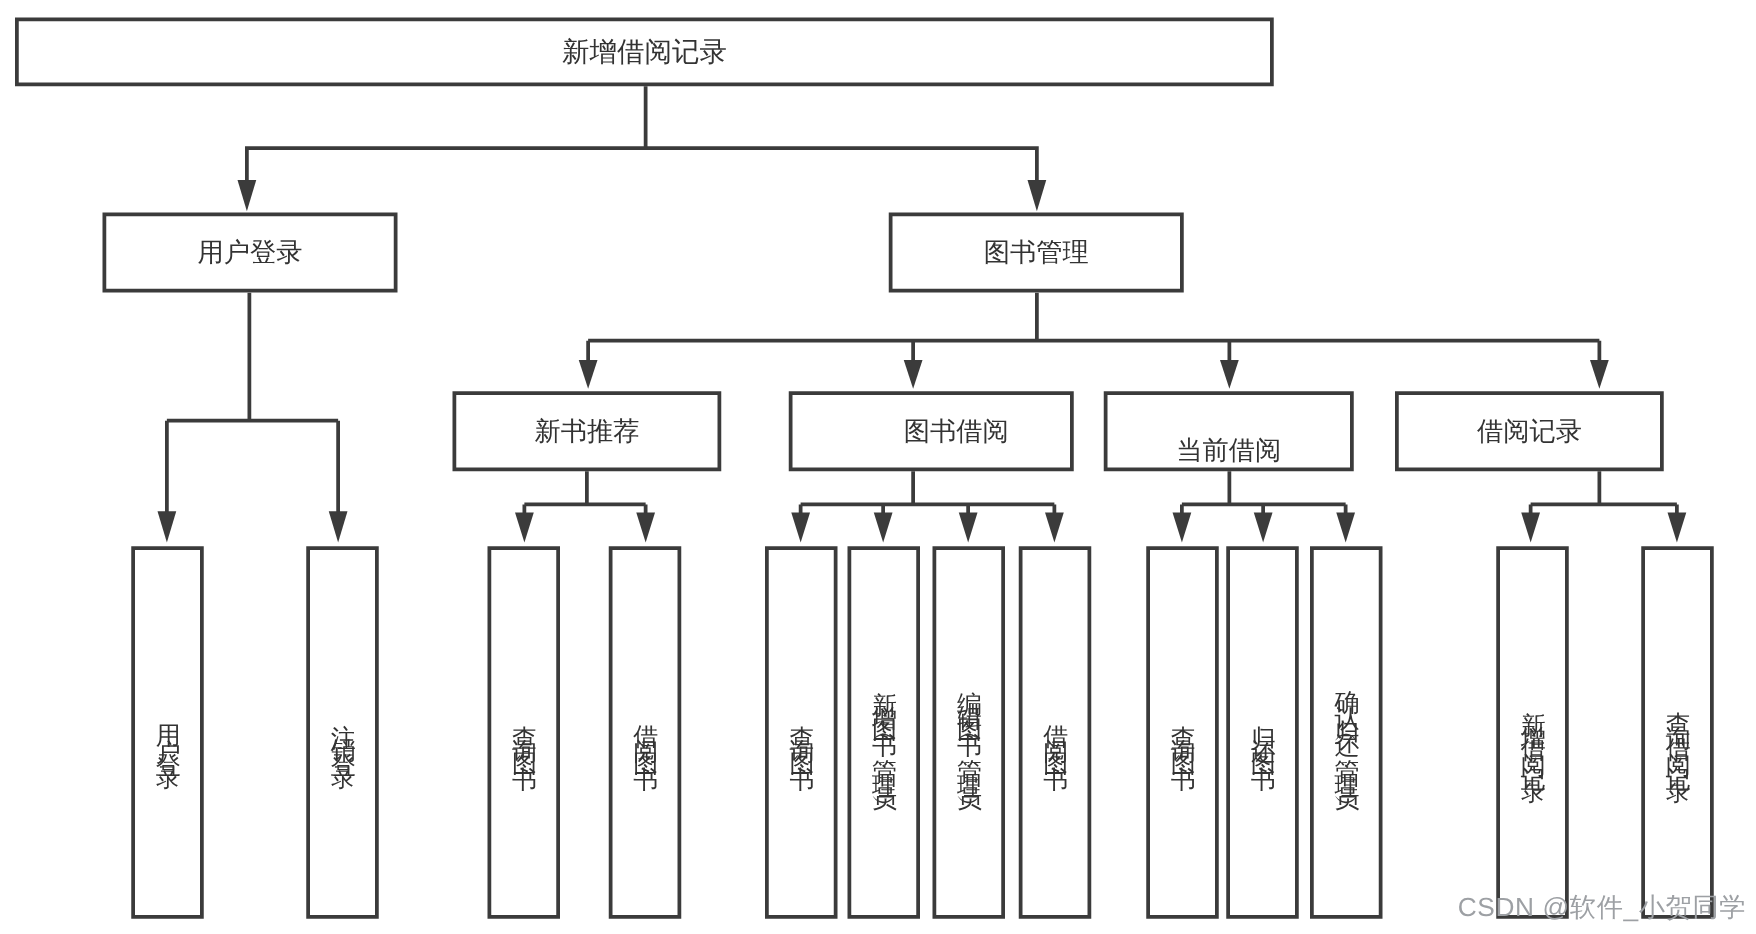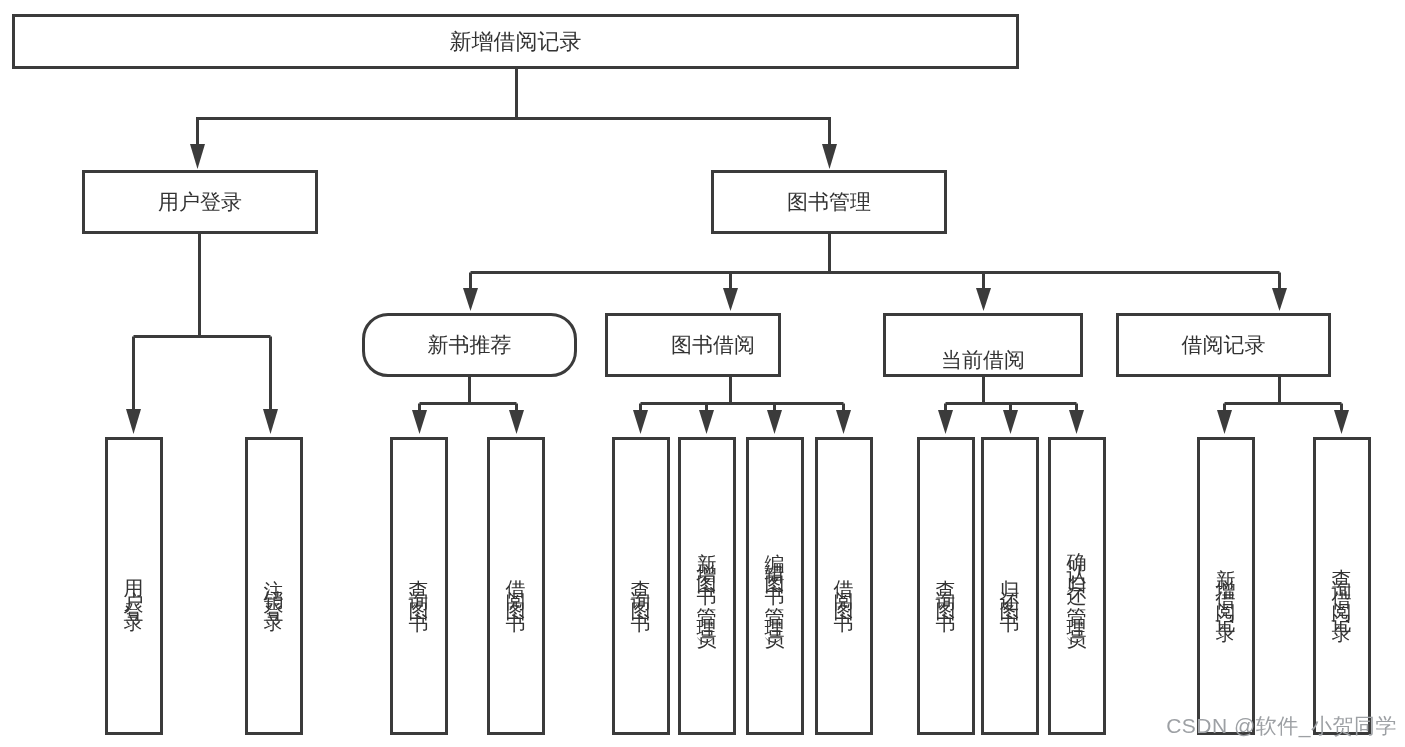--- a/index.html
+++ b/index.html
@@ -27,22 +27,22 @@
     background:var(--box-fill);
     border:3px solid var(--box-border);
     display:flex;align-items:center;justify-content:center;
     color:var(--text);
   }
   .node-root{left:12px;top:14px;width:1007px;height:55px;font-size:22px;}
   .node-l2{top:170px;width:236px;height:64px;font-size:21px;}
   .node-l2.a{left:82px;}
   .node-l2.b{left:711px;}
   .node-l3{top:313px;height:64px;font-size:21px;}
-  .node-l3.c1{left:362px;width:215px;border-radius:26px;}
-  .node-l3.c2{left:605px;width:176px;padding-left:40px;}
+  .node-l3.c1{left:362px;width:215px;}
+  .node-l3.c2{left:631px;width:228px;padding-left:40px;}
   .node-l3.c3{left:883px;width:200px;align-items:flex-end;}
   .node-l3.c4{left:1116px;width:215px;}
   .leaf{top:437px;width:58px;height:298px;}
   .vtext{
     writing-mode:vertical-rl;
     text-orientation:mixed;
     font-size:20px;
     letter-spacing:11px;
     line-height:1;
     color:var(--text);

